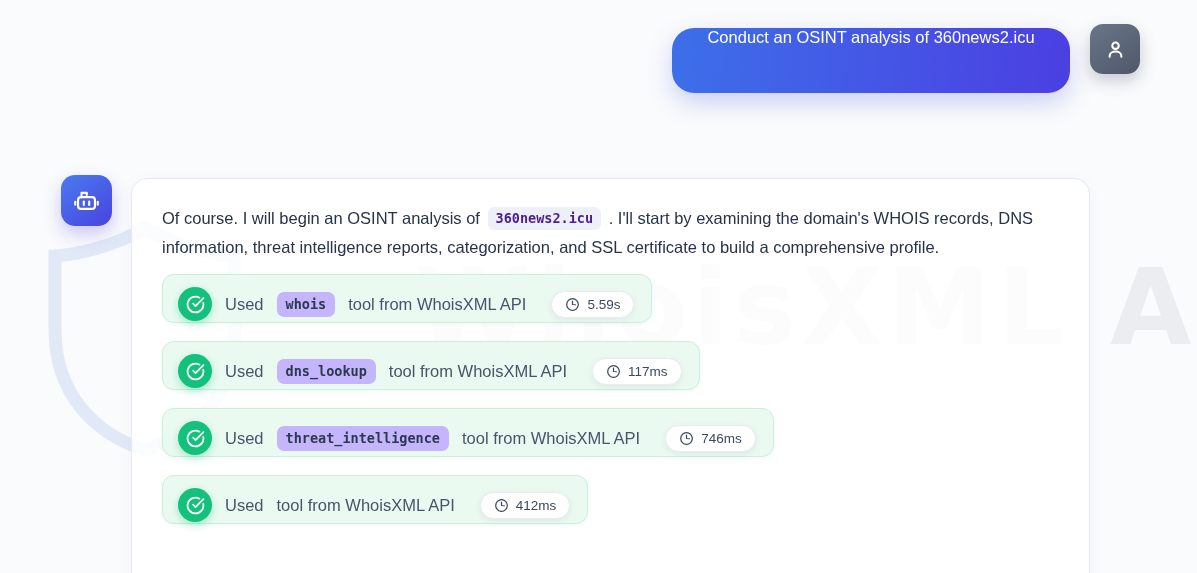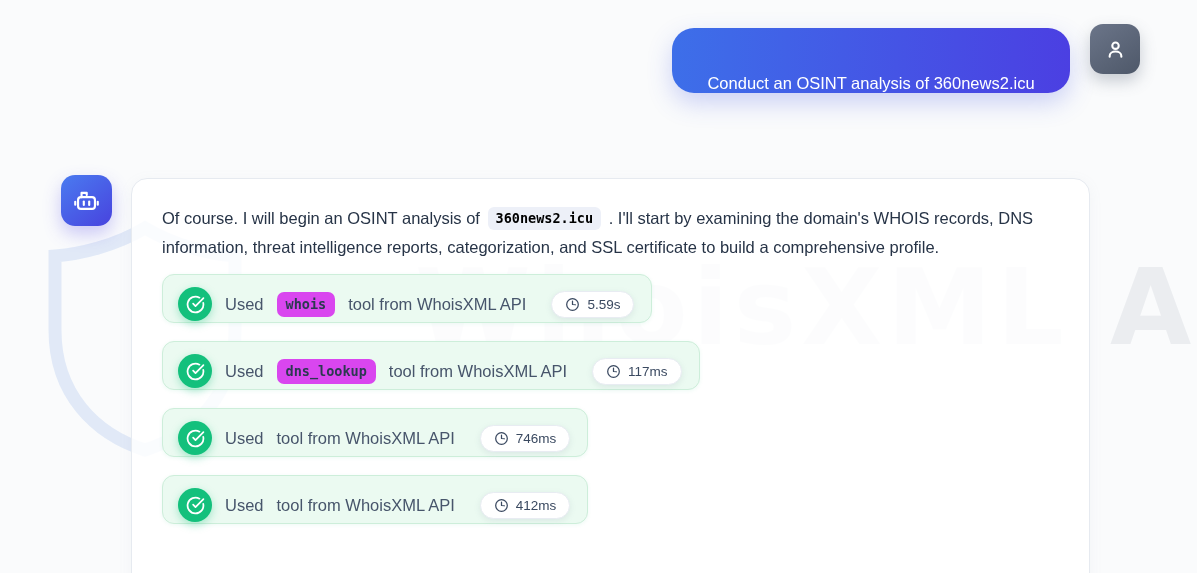--- a/index.html
+++ b/index.html
@@ -15,21 +15,21 @@
     font-size:105px; font-weight:700; letter-spacing:5px;
     color:#ebedf0; white-space:nowrap;
     font-family:"DejaVu Sans", sans-serif;
   }
   .wm-shield{position:absolute; left:45px; top:218px; opacity:.75;}
   
   .user-bubble{
     position:absolute; left:672px; top:28px; width:398px; height:65px; z-index:2;
     border-radius:22px;
     background:linear-gradient(93deg,#3d6fe9 0%,#4b3fe2 100%);
-    display:flex; align-items:flex-end; justify-content:center;
+    display:flex; align-items:flex-start; justify-content:center;
     color:#ffffff; font-size:16.5px;
     box-shadow:0 10px 24px rgba(66,88,226,.25);
   }
   .user-avatar{
     position:absolute; left:1090px; top:24px; width:50px; height:50px; z-index:2;
     border-radius:13px;
     background:linear-gradient(145deg,#6b7589 0%,#4e5869 100%);
     display:flex; align-items:center; justify-content:center;
     box-shadow:0 7px 16px rgba(80,92,112,.3);
   }
@@ -47,41 +47,41 @@
     border:1px solid #e6eaf0; border-radius:16px;
     box-shadow:0 3px 14px rgba(140,152,176,.07);
     box-sizing:border-box; padding:25px 30px;
   }
   .msg{
     margin:0; max-width:922px;
     color:#273447; font-size:16.5px; line-height:28.5px;
   }
   .inline-code{
     font-family:"DejaVu Sans Mono", monospace;
-    font-weight:700; font-size:13.5px; color:#000000;
+    font-weight:700; font-size:13.5px; color:#4c1d95;
     background:#edf0f8; border-radius:6px; padding:3px 8px 4px;
     margin:0 3px; vertical-align:1px;
   }
   .tools{display:flex; flex-direction:column; gap:18px; margin-top:13px;}
   .tool-card{
     display:flex; align-items:center; width:fit-content;
     background:#ebfaf1; border:1px solid #cdeeda; border-radius:12px;
     padding:12px 17px 1px 15px; gap:13px;
     box-shadow:0 1px 4px rgba(20,180,120,.07);
   }
   .check-badge{
     width:34px; height:34px; border-radius:50%; flex:0 0 auto;
     background:#13c07c; display:flex; align-items:center; justify-content:center;
     box-shadow:0 3px 8px rgba(19,192,124,.35);
   }
   .t-label{color:#47556b; font-size:16.5px;}
   .tool-pill{
     font-family:"DejaVu Sans Mono", monospace;
     font-weight:700; font-size:13.5px; color:#2b3950;
-    background:#d946ef; border-radius:7px; padding:4px 9px 5px;
+    background:#c4b5fd; border-radius:7px; padding:4px 9px 5px;
   }
   .timer-pill{
     display:flex; align-items:flex-start; gap:7px; margin-left:12px;
     background:#ffffff; border:1px solid #e8ecf2; border-radius:16px;
     padding:5px 13px; color:#3a4960; font-size:13.5px;
     box-shadow:0 2px 6px rgba(120,132,156,.14);
   }
   svg{display:block;}
 </style>
 </head>
@@ -165,20 +165,21 @@
       </div>
 
       <div class="tool-card">
         <span class="check-badge">
           <svg width="19" height="19" viewBox="0 0 24 24" fill="none" stroke="#ffffff" stroke-width="2.2" stroke-linecap="round" stroke-linejoin="round">
             <path d="M21.801 10A10 10 0 1 1 17 3.335"></path>
               <path d="m9 11 3 3L22 4"></path>
           </svg>
         </span>
         <span class="t-label">Used</span>
+        <code class="tool-pill">threat_intelligence</code>
         <span class="t-label">tool from WhoisXML API</span>
         <span class="timer-pill">
           <svg width="15" height="15" viewBox="0 0 24 24" fill="none" stroke="#3a4960" stroke-width="2" stroke-linecap="round" stroke-linejoin="round">
             <circle cx="12" cy="12" r="9.3"></circle>
               <polyline points="12 6.6 12 12 16.6 12.4"></polyline>
           </svg>
           <span>746ms</span>
         </span>
       </div>
 

